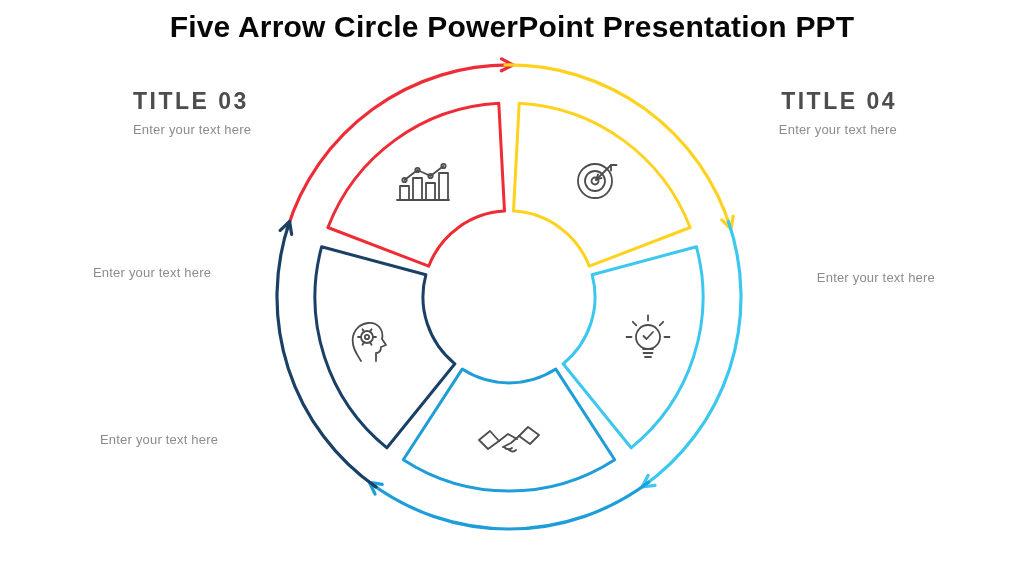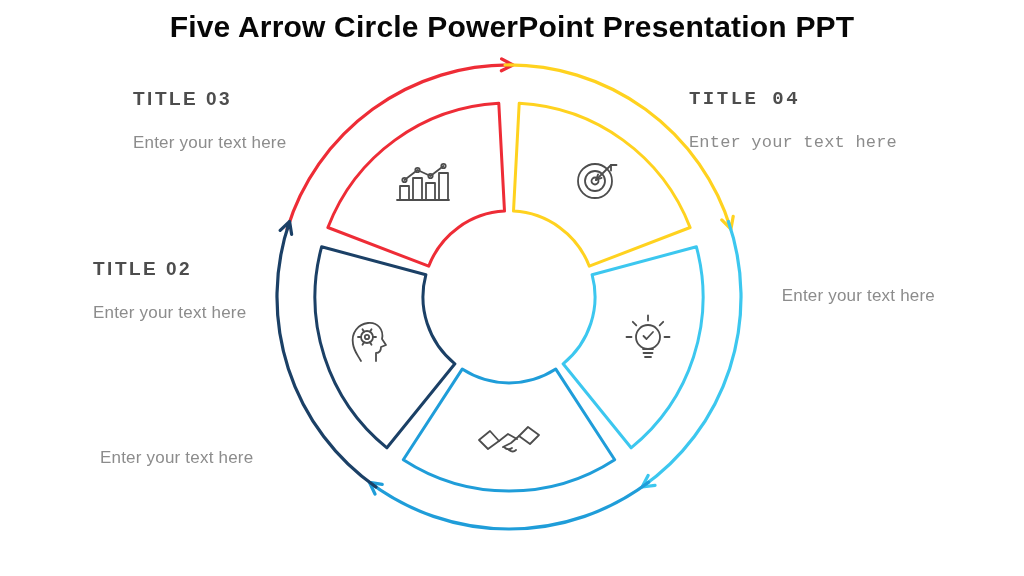--- a/index.html
+++ b/index.html
@@ -3,41 +3,40 @@
 <meta charset="utf-8">
 <style>
   *{margin:0;padding:0;box-sizing:border-box;}
   html,body{width:1024px;height:576px;background:#ffffff;overflow:hidden;
     font-family:"Liberation Sans",sans-serif;}
   .slide{position:relative;width:1024px;height:576px;background:#ffffff;border-radius:14px;}
   .slide-title{position:absolute;top:10px;left:0;width:100%;text-align:center;
     font-size:30px;font-weight:800;color:#070707;letter-spacing:.2px;}
   #diagram-svg{position:absolute;left:0;top:0;}
   .label-block{position:absolute;}
-  .label-title{font-size:19px;font-weight:700;color:#4d4d4d;letter-spacing:2.5px;white-space:pre;}
-  .label-sub{font-size:17px;color:#8c8c8c;margin-top:23px;letter-spacing:.2px;}
+  .label-title{font-size:23px;font-weight:700;color:#4d4d4d;letter-spacing:2.5px;white-space:pre;}
+  .label-sub{font-size:13px;color:#8c8c8c;margin-top:7px;letter-spacing:.2px;}
   .lb-01{left:100px;top:425px;}
   .lb-02{left:93px;top:258px;}
   .lb-03{left:133px;top:88px;}
-  .lb-04{right:127px;top:88px;font-family:Liberation Mono, monospace;}
+  .lb-04{right:127px;top:88px;text-align:right;}
   .lb-05{right:89px;top:263px;text-align:right;}
   .icon{stroke:#4d4d4d;fill:none;stroke-width:1.8;stroke-linecap:round;stroke-linejoin:round;}
 </style>
 </head>
 <body>
 
 <div class="slide">
 
   <h1 class="slide-title">Five Arrow Circle PowerPoint Presentation PPT</h1>
 
   <div class="label-block lb-01">
     <div class="label-sub">Enter your text here</div>
   </div>
   <div class="label-block lb-02">
-    <div class="label-title">TITLE 02</div>
     <div class="label-sub">Enter your text here</div>
   </div>
   <div class="label-block lb-03">
     <div class="label-title">TITLE 03</div>
     <div class="label-sub">Enter your text here</div>
   </div>
   <div class="label-block lb-04">
     <div class="label-title">TITLE 04</div>
     <div class="label-sub">Enter your text here</div>
   </div>

